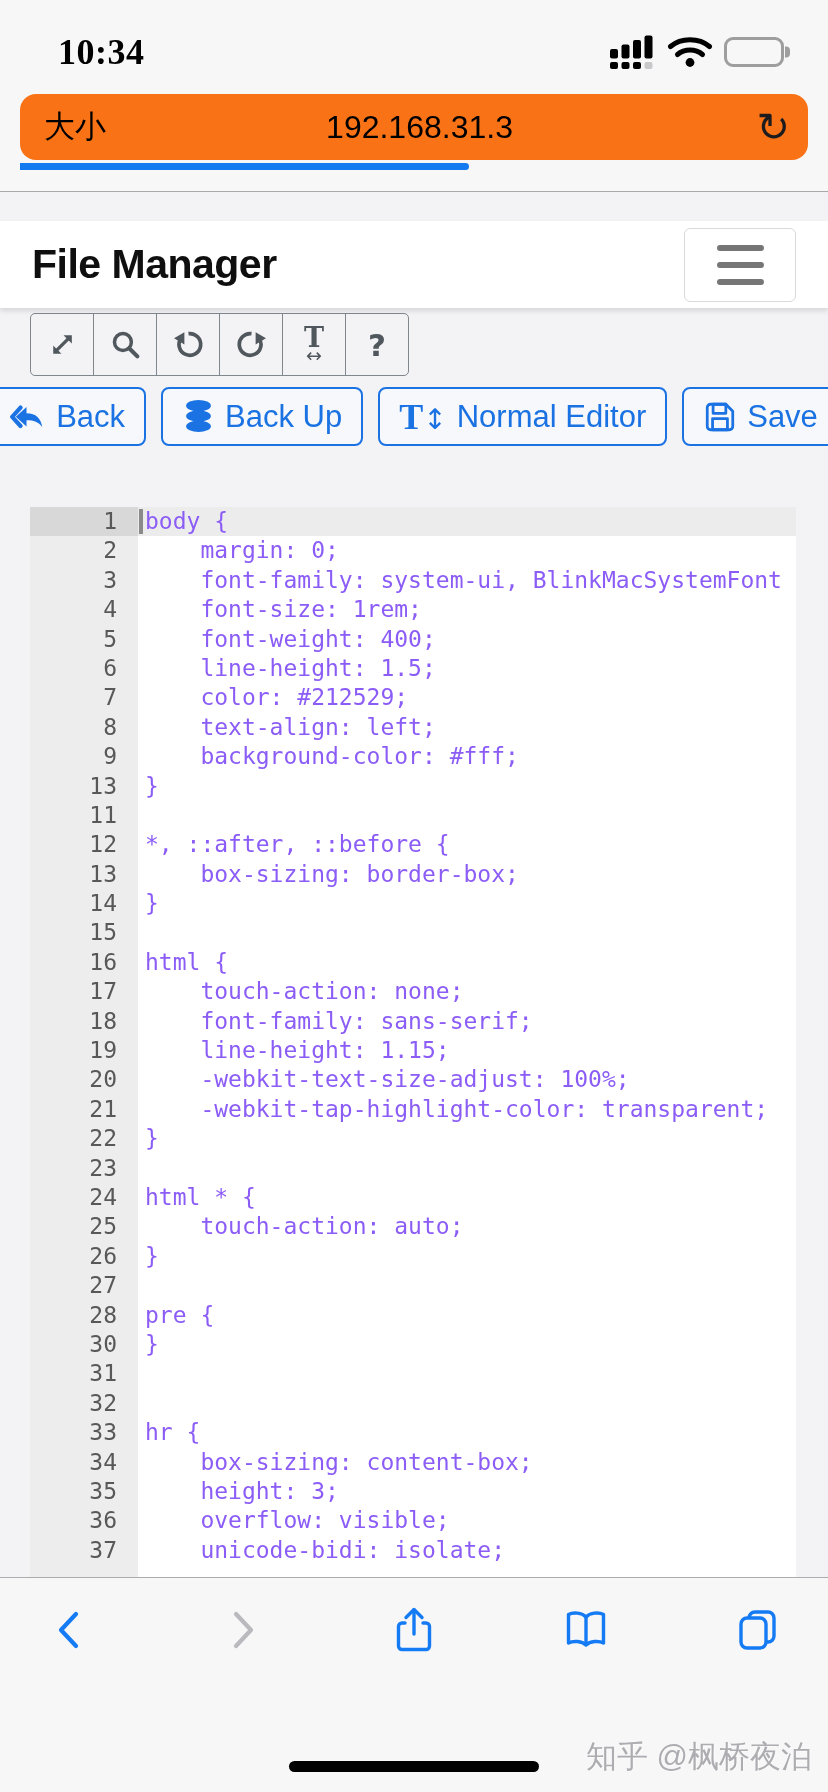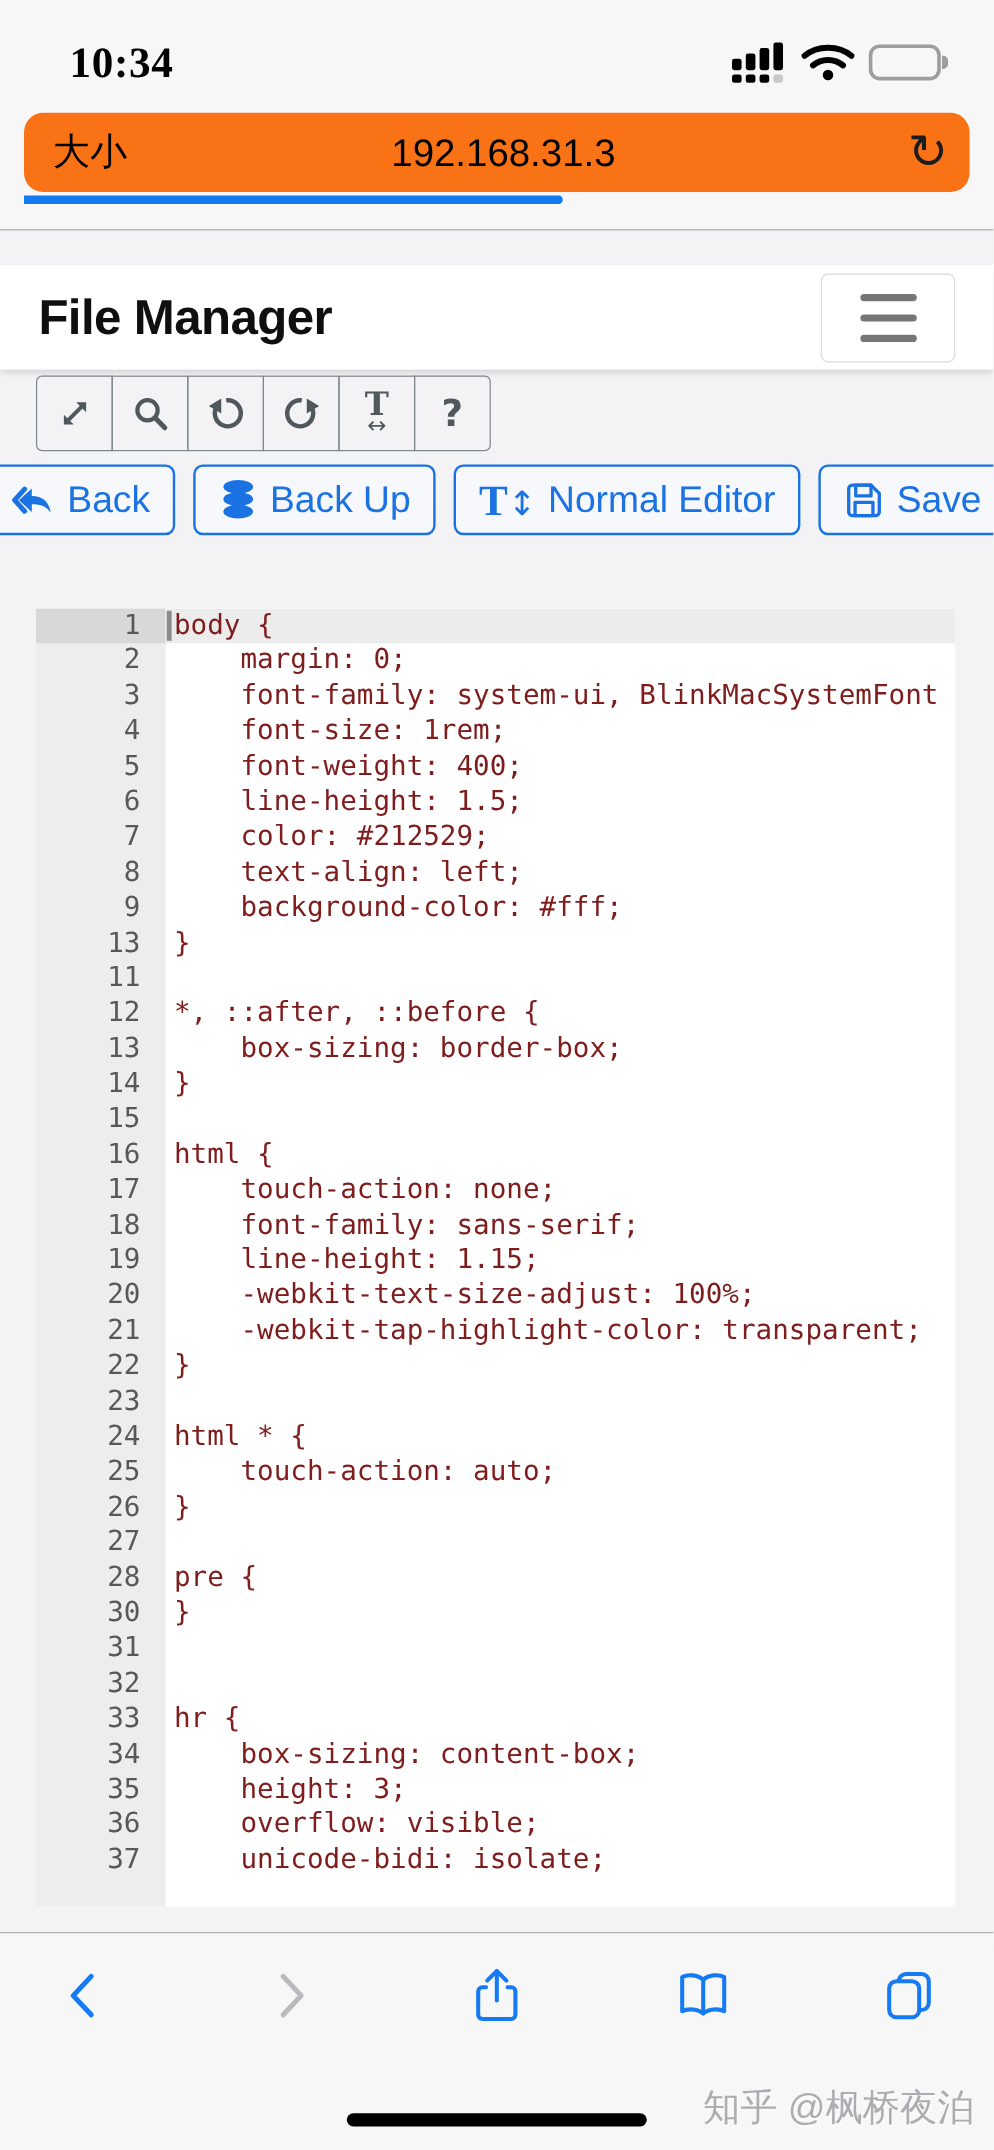--- a/index.html
+++ b/index.html
@@ -48,27 +48,27 @@
   .nt { display:flex; align-items:baseline; line-height:1; }
   .nt .t { font-family:"Liberation Serif",serif; font-size:36px; font-weight:700; }
   .nt .arrow { font-size:28px; font-family:"DejaVu Sans",sans-serif; }
 
   
   .editor { position:relative; margin:61px 0 0 30px; width:766px; height:1082px; background:#fff; overflow:hidden;
             font-family:"DejaVu Sans Mono","Liberation Mono",monospace; font-size:23px; }
   .gutter-col { position:absolute; top:0; left:0; width:108px; height:100%; background:#EDEDED; }
   .cm-row { position:relative; height:29.4px; line-height:29.4px; white-space:pre; }
   .cm-row .num { position:absolute; left:0; top:0; width:108px; height:100%; text-align:right; padding-right:21px; color:#585858; }
-  .cm-row .code { position:absolute; left:108px; right:0; height:100%; padding-left:7px; color:#7f1d1d; overflow:hidden; }
+  .cm-row .code { position:absolute; left:108px; right:0; height:100%; padding-left:7px; color:#8b5cf6; overflow:hidden; }
   .cm-row.active .num { background:#D8D8D8; }
   .cm-row.active .code { background:#ECECEC; }
   .cursor { position:absolute; left:109px; top:2px; width:4px; height:25px; background:#8a8a8a; z-index:2; }
 
   
-  .bottom-chrome { position:absolute; left:0; right:0; bottom:0; height:182px; background:#F7F7F8; border-top:1px solid #ACACAE; }
+  .bottom-chrome { position:absolute; left:0; right:0; bottom:0; height:215px; background:#F7F7F8; border-top:1px solid #ACACAE; }
   .nav-icons { display:flex; justify-content:space-between; align-items:center; padding:26px 40px 0; }
   .nav-btn { width:60px; height:52px; display:flex; align-items:center; justify-content:center; }
   .blue { color:#157BF4; } .disabled { color:#B9B9BE; }
   .home-indicator { position:absolute; left:50%; transform:translateX(-50%); bottom:20px; width:250px; height:11px; border-radius:6px; background:#000; }
   .watermark { position:absolute; right:16px; bottom:14px; font-size:31px; color:#9B9BA0; opacity:.8; text-shadow:1px 1px 0 rgba(255,255,255,.55); }
 </style>
 </head>
 <body>
 
 <div class="top-chrome">

